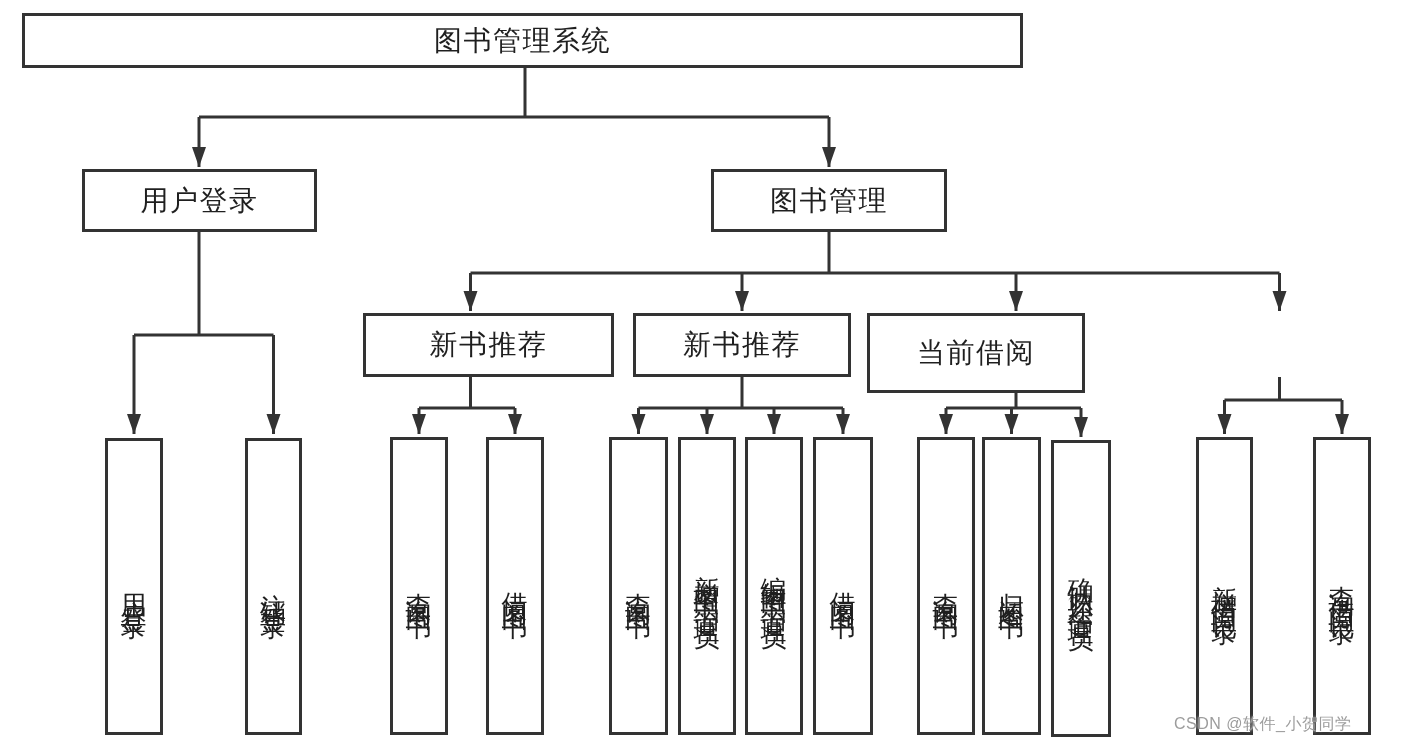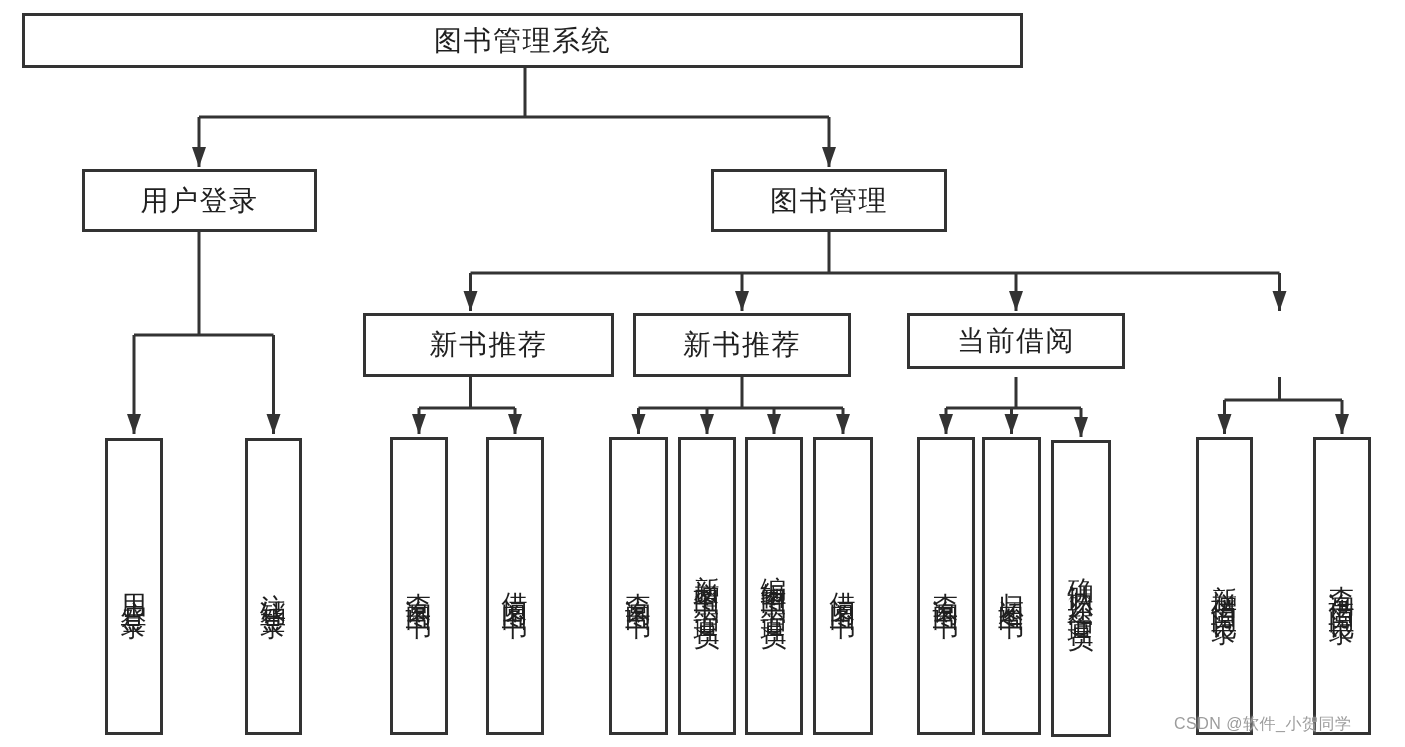--- a/index.html
+++ b/index.html
@@ -78,21 +78,21 @@
     <line class="ln arrow" x1="1342" y1="400" x2="1342" y2="434"></line>
   </svg>
 
   <div class="node" style="left:22px; top:13px; width:1001px; height:55px;">图书管理系统</div>
 
   <div class="node" style="left:82px; top:169px; width:235px; height:63px;">用户登录</div>
   <div class="node" style="left:711px; top:169px; width:236px; height:63px;">图书管理</div>
 
   <div class="node" style="left:363px; top:313px; width:251px; height:64px;">新书推荐</div>
   <div class="node" style="left:633px; top:313px; width:218px; height:64px;">新书推荐</div>
-  <div class="node" style="left:907px; top:313px; width:218px; height:56px;">当前借阅</div>
+  <div class="node" style="left:867px; top:313px; width:218px; height:80px;">当前借阅</div>
 
   <div class="node vertical" style="left:105px; top:438px; width:58px; height:297px;">用户登录</div>
   <div class="node vertical" style="left:245px; top:438px; width:57px; height:297px;">注销登录</div>
 
   <div class="node vertical" style="left:390px; top:437px; width:58px; height:298px;">查询图书</div>
   <div class="node vertical" style="left:486px; top:437px; width:58px; height:298px;">借阅图书</div>
 
   <div class="node vertical" style="left:609px; top:437px; width:59px; height:298px;">查询图书</div>
   <div class="node vertical" style="left:678px; top:437px; width:58px; height:298px;">新增图书（管理员）</div>
   <div class="node vertical" style="left:745px; top:437px; width:58px; height:298px;">编辑图书（管理员）</div>

